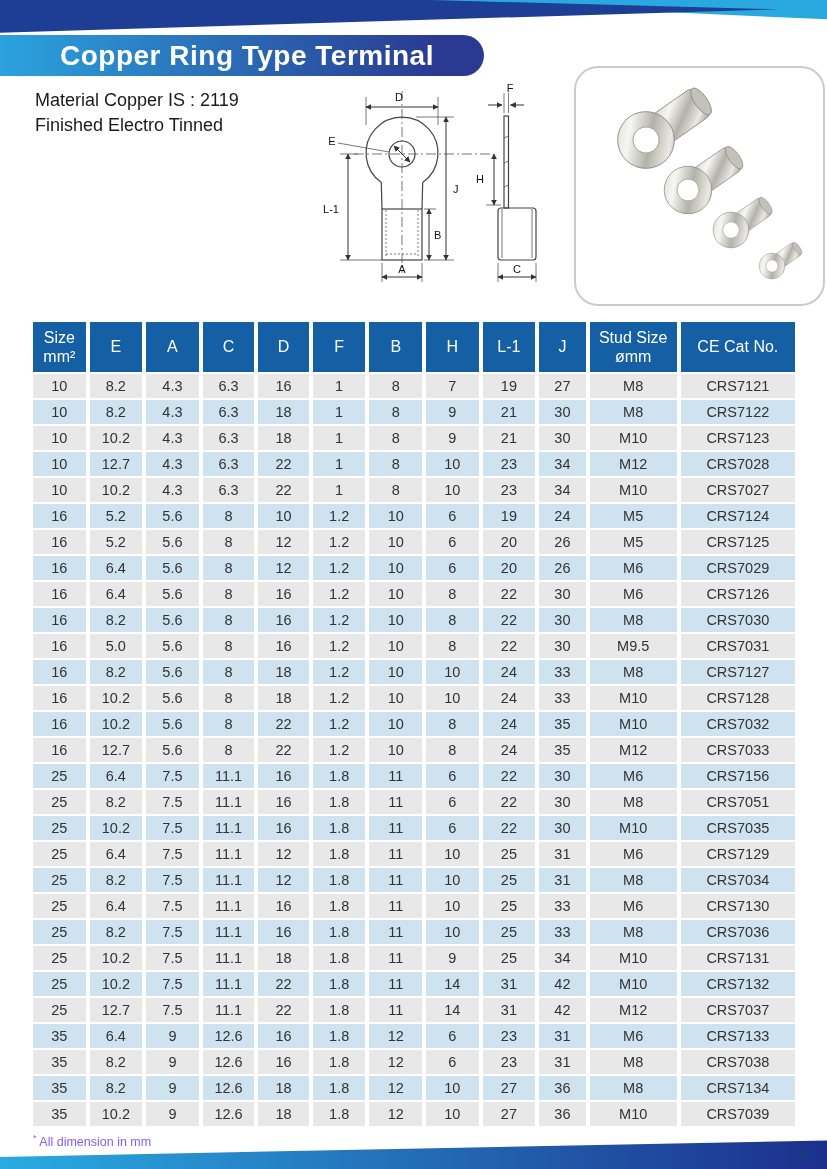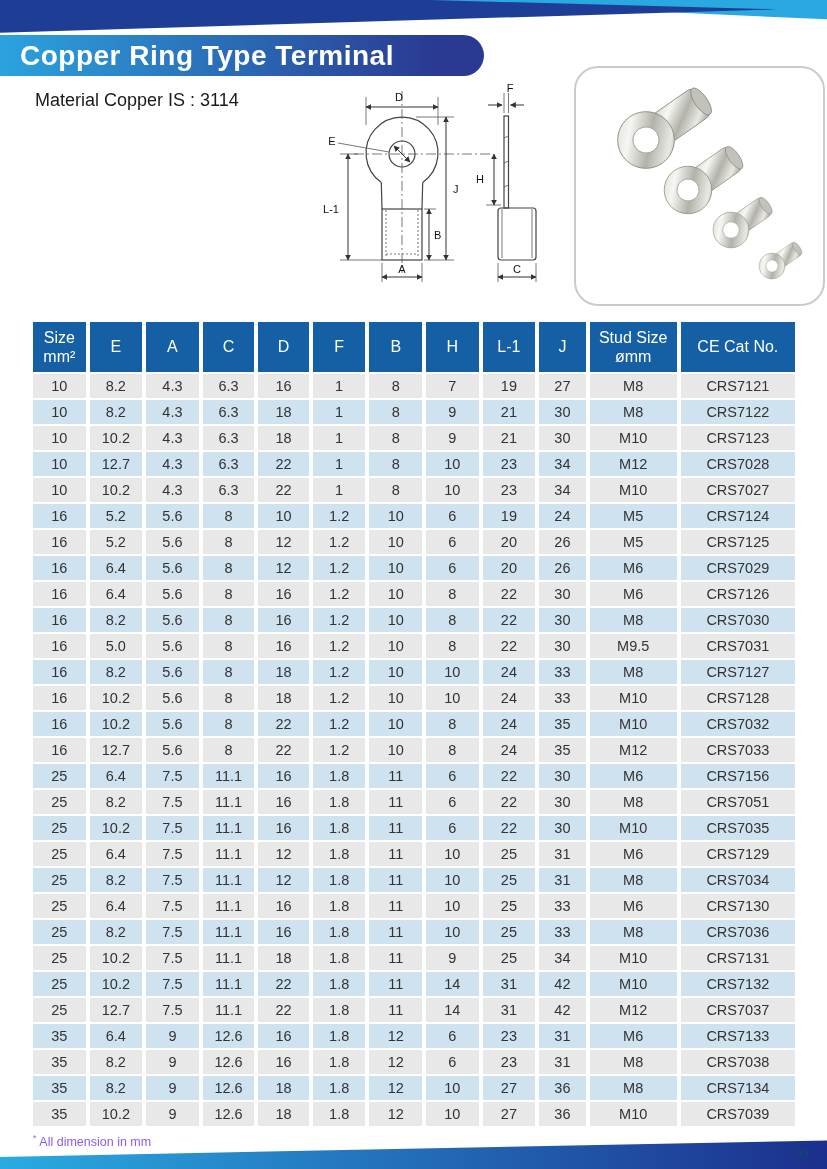--- a/index.html
+++ b/index.html
@@ -11,21 +11,21 @@
   .top-light{position:absolute;left:0;top:0;width:100%;height:100%;
     background:#2aa9e0;clip-path:polygon(48% 0%,100% 0%,100% 46%);}
   .top-navy{position:absolute;left:0;top:0;width:100%;height:100%;
     background:#1d3e94;clip-path:polygon(0% 0%,52% 0%,94% 22%,0% 78%);}
 
   
   .banner{position:absolute;left:0;top:35px;width:484px;height:41px;
     border-radius:0 21px 21px 0;
     background:linear-gradient(90deg,#2ba3de 0%,#2a3a92 90%);}
   .banner .title{color:#fff;font-size:28px;font-weight:bold;line-height:41px;
-    padding-left:20px;letter-spacing:.5px;white-space:nowrap;}
+    padding-left:60px;letter-spacing:.5px;white-space:nowrap;}
 
   
   .material{position:absolute;left:35px;top:88px;font-size:18px;color:#1a1a1a;line-height:25px;}
 
   
   .drawing{position:absolute;left:298px;top:83px;width:262px;height:215px;}
   .drawing svg{display:block;}
   .ol{stroke:#444;stroke-width:1.2;fill:none;}
   .dim{stroke:#333;stroke-width:1;fill:none;}
   .ext{stroke:#555;stroke-width:.8;fill:none;}
@@ -65,21 +65,22 @@
   <div class="top-decor">
     <div class="top-light"></div>
     <div class="top-navy"></div>
   </div>
 
   <div class="banner">
     <div class="title">Copper Ring Type Terminal</div>
   </div>
 
   <div class="material">
-    <div>Material Copper IS : 3114</div>
+    <div>Material Copper IS : 2119</div>
+    <div>Finished Electro Tinned</div>
   </div>
 
   <div class="drawing">
     <svg width="262" height="215" viewBox="0 0 262 215">
       <defs>
         <marker id="arr" viewBox="0 0 10 10" refX="9" refY="5" markerWidth="6" markerHeight="6" orient="auto-start-reverse">
           <path d="M0,0 L10,5 L0,10 z" fill="#333"></path>
         </marker>
       </defs>
 

